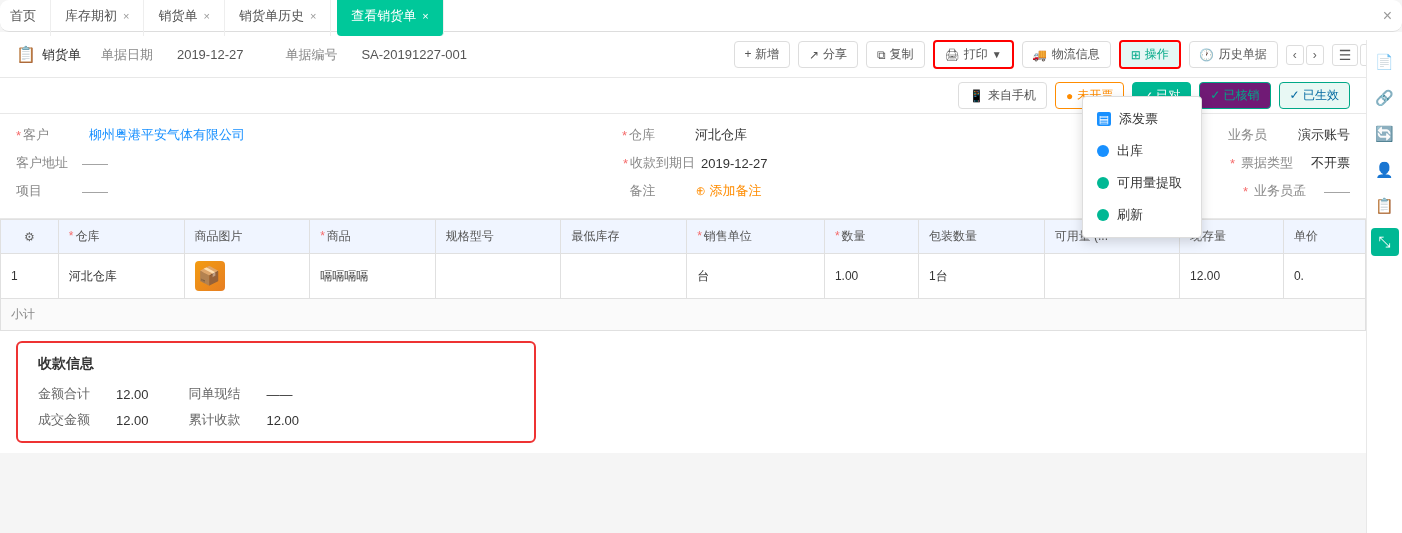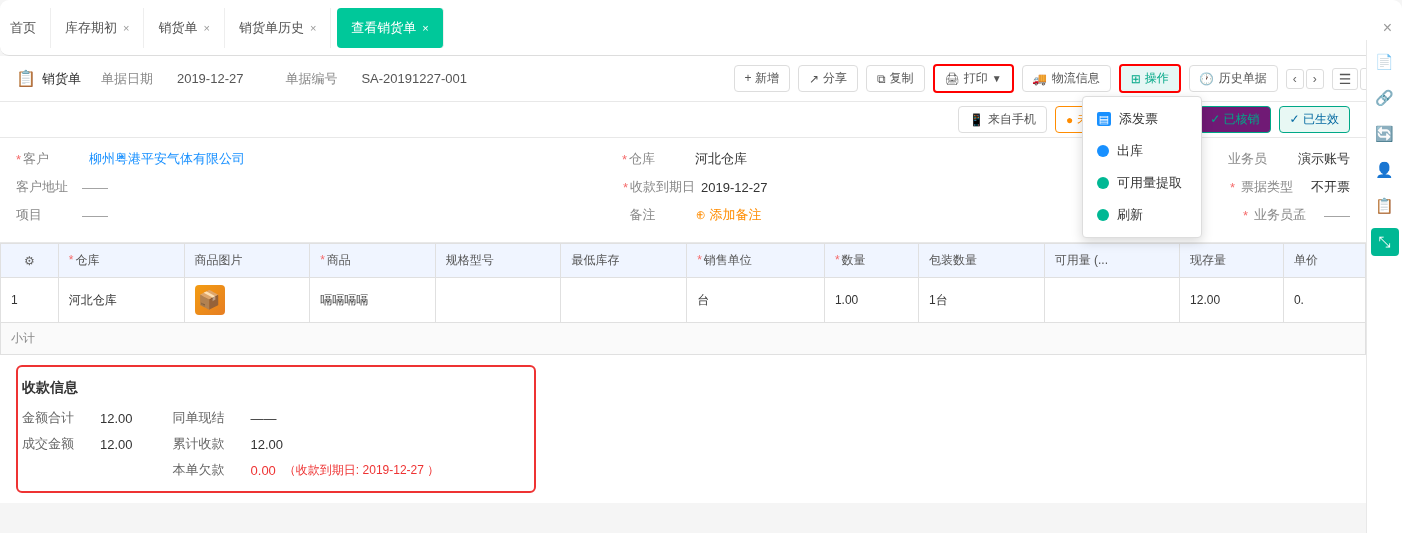--- a/index.html
+++ b/index.html
@@ -1,20 +1,20 @@
 <!DOCTYPE html>
 <html><head>
   <meta charset="utf-8">
   <style>
     * { box-sizing: border-box; margin: 0; padding: 0; }
     body { font-family: "Microsoft YaHei", "PingFang SC", sans-serif; font-size: 13px; background: #f5f5f5; color: #333; overflow: hidden; }
 
     
     .tab-bar {
-      display: flex; align-items: center; background: #fff; border-bottom: 1px solid #ddd; padding: 0 10px; height: 56px; position: relative; border-radius: 9px;
+      display: flex; align-items: center; background: #fff; border-bottom: 1px solid #ddd; padding: 0 10px; height: 32px; position: relative; border-radius: 9px;
     }
     .tab-item {
       display: flex; align-items: center; padding: 0 14px; height: 40px; cursor: pointer; font-size: 13px; color: #555; border-right: 1px solid #eee; white-space: nowrap; gap: 4px;
     }
     .tab-item:first-child { padding-left: 0; }
     .tab-item.highlight { background: #00c89a; color: #fff; border-radius: 4px; margin: 0 6px; }
     .tab-close { font-size: 11px; color: #999; cursor: pointer; margin-left: 2px; }
     .tab-bar-close { position: absolute; right: 10px; font-size: 16px; color: #999; cursor: pointer; }
 
     
@@ -57,21 +57,21 @@
     thead th .required-star { color: #f56c6c; }
     tbody td { padding: 7px 10px; border: 1px solid #e0e0e0; color: #333; }
     tbody tr:nth-child(1) td { background: #fff; }
     tbody tr.subtotal td { background: #fafafa; }
     .th-gear { text-align: center; color: #666; }
     .product-img { width: 30px; height: 30px; background: linear-gradient(135deg, #f39c12, #e67e22); border-radius: 4px; display: flex; align-items: center; justify-content: center; font-size: 18px; }
 
     
     .bottom-panel { background: #fff; display: flex; }
     .payment-info {
-      border: 2px solid #e33; border-radius: 6px; margin: 10px 16px; padding: 12px 4px; min-width: 520px; background: #fff;
+      border: 2px solid #e33; border-radius: 6px; margin: 10px 16px; padding: 12px 20px; min-width: 520px; background: #fff;
     }
     .payment-title { font-weight: bold; font-size: 14px; margin-bottom: 12px; }
     .payment-rows { display: flex; gap: 40px; }
     .payment-col { display: flex; flex-direction: column; gap: 8px; }
     .payment-row { display: flex; align-items: center; gap: 8px; font-size: 13px; }
     .p-label { color: #666; min-width: 70px; }
     .p-value { color: #333; }
     .p-value.red { color: #e33; }
     .p-value.hint { color: #e33; font-size: 12px; }
 
@@ -337,25 +337,20 @@
         </div>
         <div class="payment-col">
           <div class="payment-row">
             <span class="p-label">同单现结</span>
             <span class="p-value">——</span>
           </div>
           <div class="payment-row">
             <span class="p-label">累计收款</span>
             <span class="p-value">12.00</span>
           </div>
-          <div class="payment-row">
-            <span class="p-label">本单欠款</span>
-            <span class="p-value red">0.00</span>
-            <span class="p-value hint">（收款到期日: 2019-12-27 ）</span>
-          </div>
         </div>
       </div>
     </div>
   </div>
 
   <div class="right-sidebar">
     <div class="sidebar-icon">📄</div>
     <div class="sidebar-icon">🔗</div>
     <div class="sidebar-icon">🔄</div>
     <div class="sidebar-icon">👤</div>

